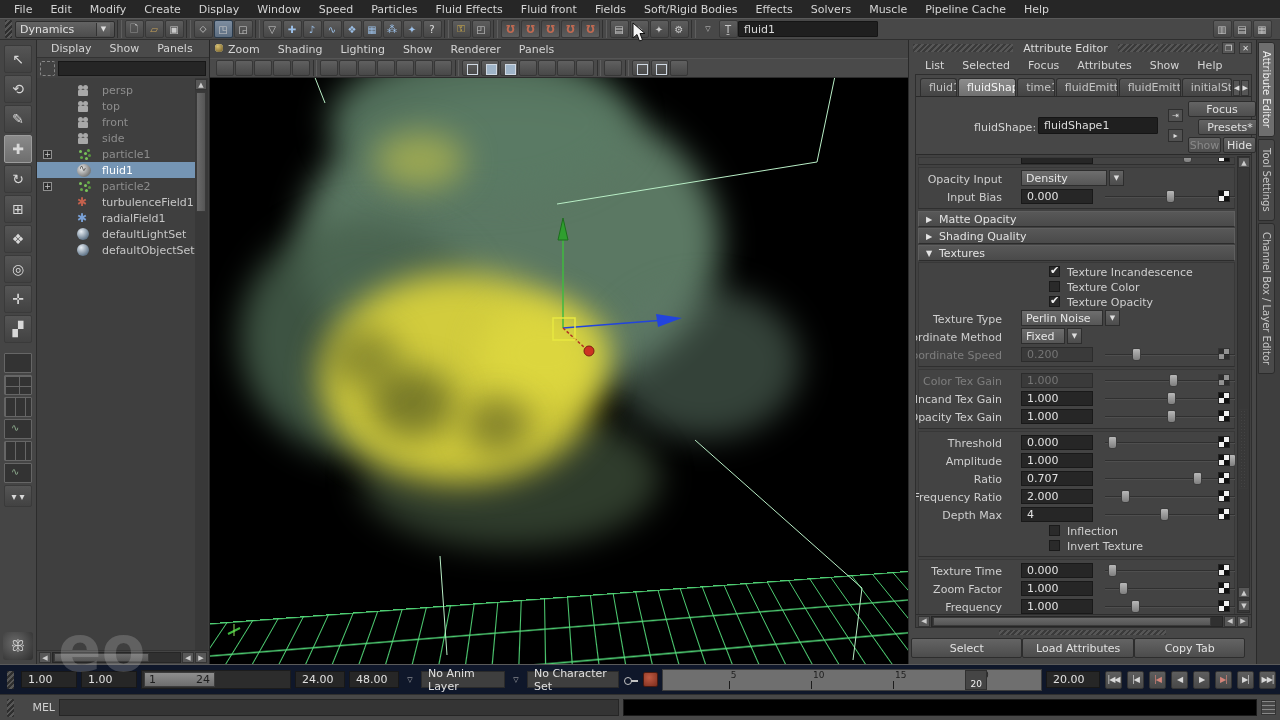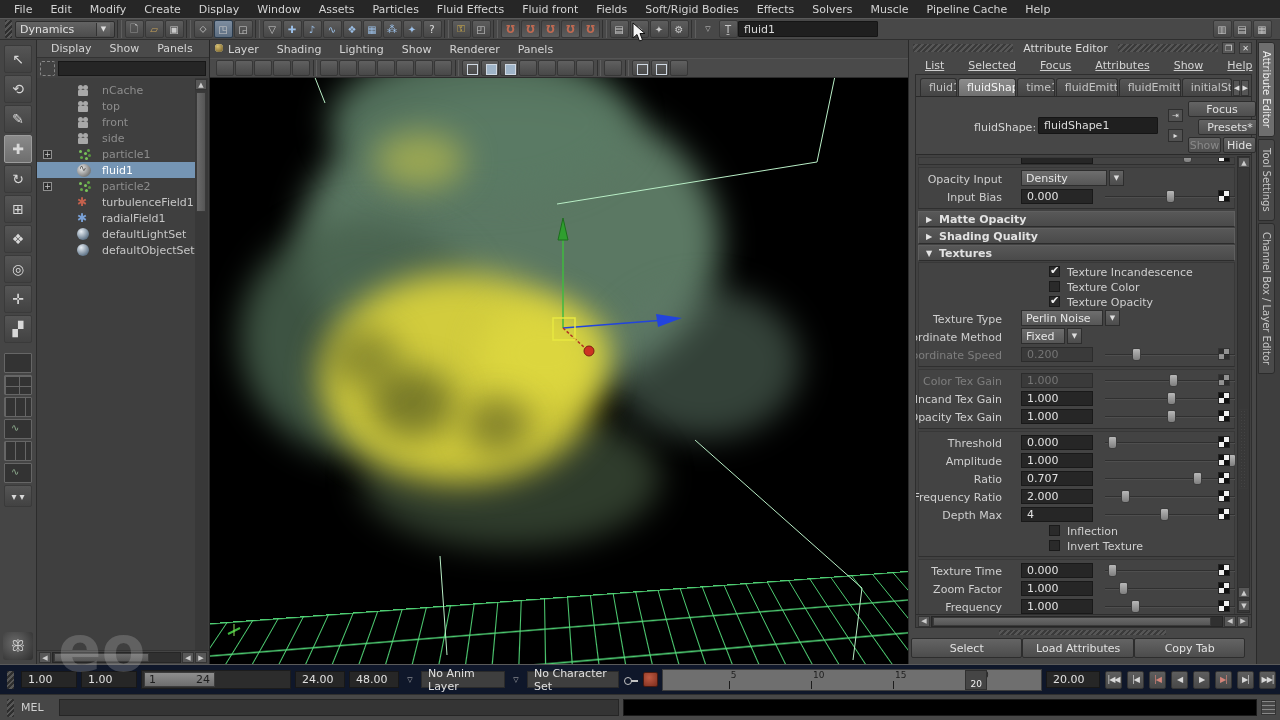--- a/index.html
+++ b/index.html
@@ -112,21 +112,21 @@
   #vp-overlay { position:absolute; inset:0; }
 
   
   #ae { position:absolute; left:908px; top:40px; width:348px; height:624px; background:#474747; border-left:1px solid #2a2a2a;
     display:flex; flex-direction:column; }
   #ae-title { height:16px; display:flex; align-items:center; background:#474747; padding:0 4px; gap:4px; }
   .drag-tex { flex:1; height:8px; background:repeating-linear-gradient(135deg,#3a3a3a 0 2px,#565656 2px 4px); }
   #ae-title-label { color:#dcdcdc; padding:0 6px; white-space:nowrap; }
   .winbtn { width:13px; height:12px; background:#585858; border:1px solid #333; color:#ddd; font-size:8px;
     display:flex; align-items:center; justify-content:center; }
-  #ae-menus { height:18px; display:flex; gap:8px; align-items:center; padding-left:8px;text-decoration:underline; }
+  #ae-menus { height:18px; display:flex; gap:2px; align-items:center; padding-left:8px; }
   #ae-body { flex:1; display:flex; flex-direction:column; margin:0 4px 0 6px; border:1px solid #2e2e2e; background:#414141; }
   #ae-tabs { height:22px; display:flex; align-items:flex-end; padding:3px 2px 0 4px; gap:1px; background:#474747; border-bottom:1px solid #2a2a2a; }
   .ae-tab { height:18px; padding:0 8px; display:flex; align-items:center; background:linear-gradient(#565656,#444);
     border:1px solid #2e2e2e; border-bottom:none; border-radius:3px 3px 0 0; color:#c4c4c4; white-space:nowrap; overflow:hidden; }
   .ae-tab.active { background:linear-gradient(#8d8d8d,#707070); color:#f2f2f2; }
   .ae-tab.clip { max-width:58px; }
   .tab-arr { width:11px; height:16px; background:#565656; border:1px solid #333; color:#ddd; font-size:7px;
     display:flex; align-items:center; justify-content:center; }
   #ae-node-row { height:58px; position:relative; background:#474747; border-bottom:1px solid #2a2a2a; }
   #ae-node-label { position:absolute; left:58px; top:24px; color:#d4d4d4; }
@@ -147,21 +147,21 @@
   .nfield.dis { background:#3a3a3a; color:#757575; border-color:#2c2c2c; }
   .slider { position:absolute; left:186px; top:8px; width:130px; height:2px; background:linear-gradient(#202020,#5e5e5e); }
   .shandle { position:absolute; top:-6px; width:9px; height:13px; background:linear-gradient(#b8b8b8,#7e7e7e);
     border:1px solid #3c3c3c; border-radius:2px 2px 3px 3px; }
   .checker { position:absolute; right:4px; top:2px; width:12px; height:12px; border:1px solid #222;
     background:conic-gradient(#f0f0f0 0 25%, #111 0 50%, #f0f0f0 0 75%, #111 0); }
   .checker.dim { opacity:.45; }
   .ae-sec { height:16px; margin:1px 0; background:linear-gradient(#585858,#4a4a4a); border:1px solid #5f5f5f;
     border-bottom-color:#2c2c2c; display:flex; align-items:center; }
   .ae-sec .arr { width:20px; text-align:center; font-size:8px; color:#e4e4e4; }
-  .ae-sec .stitle { font-weight:bold; color:#e2e2e2;text-align:right; }
+  .ae-sec .stitle { font-weight:normal; color:#e2e2e2;text-align:right; }
   .cb-row { position:relative; height:15px; }
   .cb { position:absolute; left:130px; top:1px; width:11px; height:11px; background:#2a2a2a; border:1px solid #1a1a1a; }
   .cb.on::after { content:"✔"; position:absolute; left:0px; top:-3px; color:#f0f0f0; font-size:11px; }
   .cb-lbl { position:absolute; left:148px; top:1px; color:#cfcfcf; }
   .dd-row .ddbtn { position:absolute; left:102px; top:0; height:16px; background:linear-gradient(#6e6e6e,#565656);
     border:1px solid #2d2d2d; display:flex; align-items:center; padding:0 4px; color:#e6e6e6; }
   .dd-row .ddarr { position:absolute; top:0; width:15px; height:16px; background:linear-gradient(#646464,#4c4c4c);
     border:1px solid #2d2d2d; color:#ddd; font-size:7px; display:flex; align-items:center; justify-content:center; }
   #ae-vscroll { position:absolute; right:1px; top:1px; bottom:1px; width:13px; background:#383838; border:1px solid #2e2e2e; }
   #ae-vscroll .up { position:absolute; top:0; left:0; }
@@ -198,21 +198,21 @@
   #curframe { position:absolute; top:0; height:100%; width:22px; background:#454545; border:1px solid #303030;
     color:#f0f0f0; font-size:9px; display:flex; align-items:flex-end; justify-content:center; }
   #curtime { width:54px; }
   .pb { width:17px; height:18px; background:linear-gradient(#5e5e5e,#484848); border:1px solid #333; border-radius:2px;
     color:#d8d8d8; font-size:8px; display:flex; align-items:center; justify-content:center; letter-spacing:-1px; margin-left:1px; }
   .pb.key { color:#d4857a; }
 
   
   #cmdline { position:absolute; left:0; top:694px; width:1280px; height:26px; background:#474747; border-top:1px solid #2f2f2f;
     display:flex; align-items:center; padding:0 4px; gap:4px; }
-  #mel-label { width:34px; text-align:left; color:#d0d0d0; }
+  #mel-label { width:34px; text-align:right; color:#d0d0d0; }
   #mel-input { width:560px; height:17px; background:#343434; border:1px solid #252525; }
   #mel-results { flex:1; height:17px; background:#000; border:1px solid #1a1a1a; }
   #script-ic { width:15px; height:15px; background:linear-gradient(#666,#4a4a4a); border:1px solid #333;
     background-image:linear-gradient(#888 1px,transparent 1px); background-size:100% 4px; }
 
   
   #watermark { position:absolute; left:58px; top:612px; width:110px; height:90px; color:rgba(220,220,220,.22);
     font-size:64px; font-weight:bold; pointer-events:none; z-index:60; }
   #cursor { position:absolute; left:632px; top:22px; z-index:70; pointer-events:none; }
 </style>
@@ -221,21 +221,21 @@
 
 <div id="app">
 
   <div id="menubar">
     <span class="menu-item">File</span>
     <span class="menu-item">Edit</span>
     <span class="menu-item">Modify</span>
     <span class="menu-item">Create</span>
     <span class="menu-item">Display</span>
     <span class="menu-item">Window</span>
-    <span class="menu-item">Assets</span>
+    <span class="menu-item">Speed</span>
     <span class="menu-item">Particles</span>
     <span class="menu-item">Fluid Effects</span>
     <span class="menu-item">Fluid front</span>
     <span class="menu-item">Fields</span>
     <span class="menu-item">Soft/Rigid Bodies</span>
     <span class="menu-item">Effects</span>
     <span class="menu-item">Solvers</span>
     <span class="menu-item">Muscle</span>
     <span class="menu-item">Pipeline Cache</span>
     <span class="menu-item">Help</span>
@@ -319,21 +319,21 @@
       <span class="menu-item">Show</span>
       <span class="menu-item">Panels</span>
     </div>
     <div id="ol-search-row">
       <span id="ol-search-icon"></span>
       <div id="ol-search"></div>
     </div>
     <div id="ol-tree">
       <div class="ol-item dim" style="top:4px">
           <span class="ol-ic ic-cam"></span>
-          <span class="lbl">nCache</span>
+          <span class="lbl">persp</span>
         </div>
       <div class="ol-item dim" style="top:20px">
           <span class="ol-ic ic-cam"></span>
           <span class="lbl">top</span>
         </div>
       <div class="ol-item dim" style="top:36px">
           <span class="ol-ic ic-cam"></span>
           <span class="lbl">front</span>
         </div>
       <div class="ol-item dim" style="top:52px">
@@ -380,21 +380,21 @@
       <div class="scr-track">
           <div class="scr-thumb" style="left:1px; width:75%"></div>
         </div>
       <span class="scr-btn">◀</span>
       <span class="scr-btn">▶</span>
     </div>
   </div>
 
   <div id="viewport">
     <div id="vp-menus">
-      <span class="menu-item">Layer</span>
+      <span class="menu-item">Zoom</span>
       <span class="menu-item">Shading</span>
       <span class="menu-item">Lighting</span>
       <span class="menu-item">Show</span>
       <span class="menu-item">Renderer</span>
       <span class="menu-item">Panels</span>
     </div>
     <div id="vp-icons">
       <span class="vt"></span>
       <span class="vt"></span>
       <span class="vt"></span>

